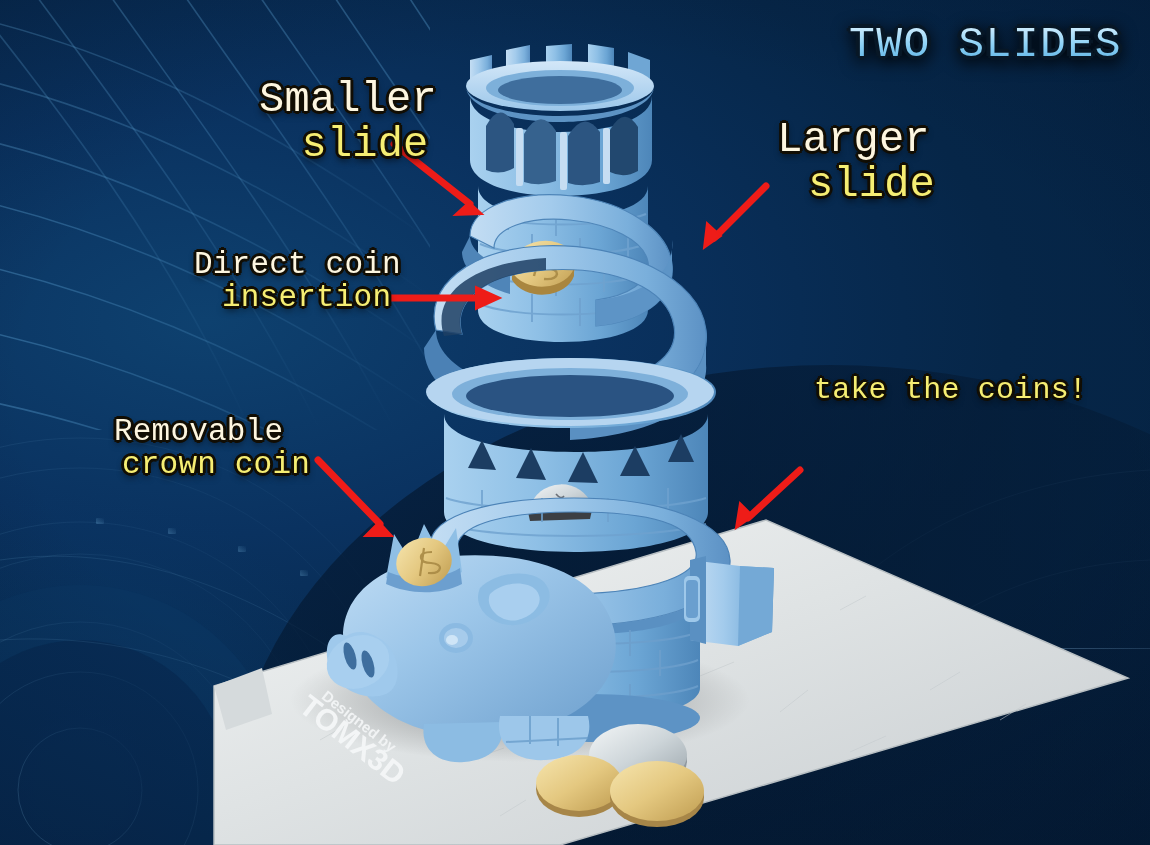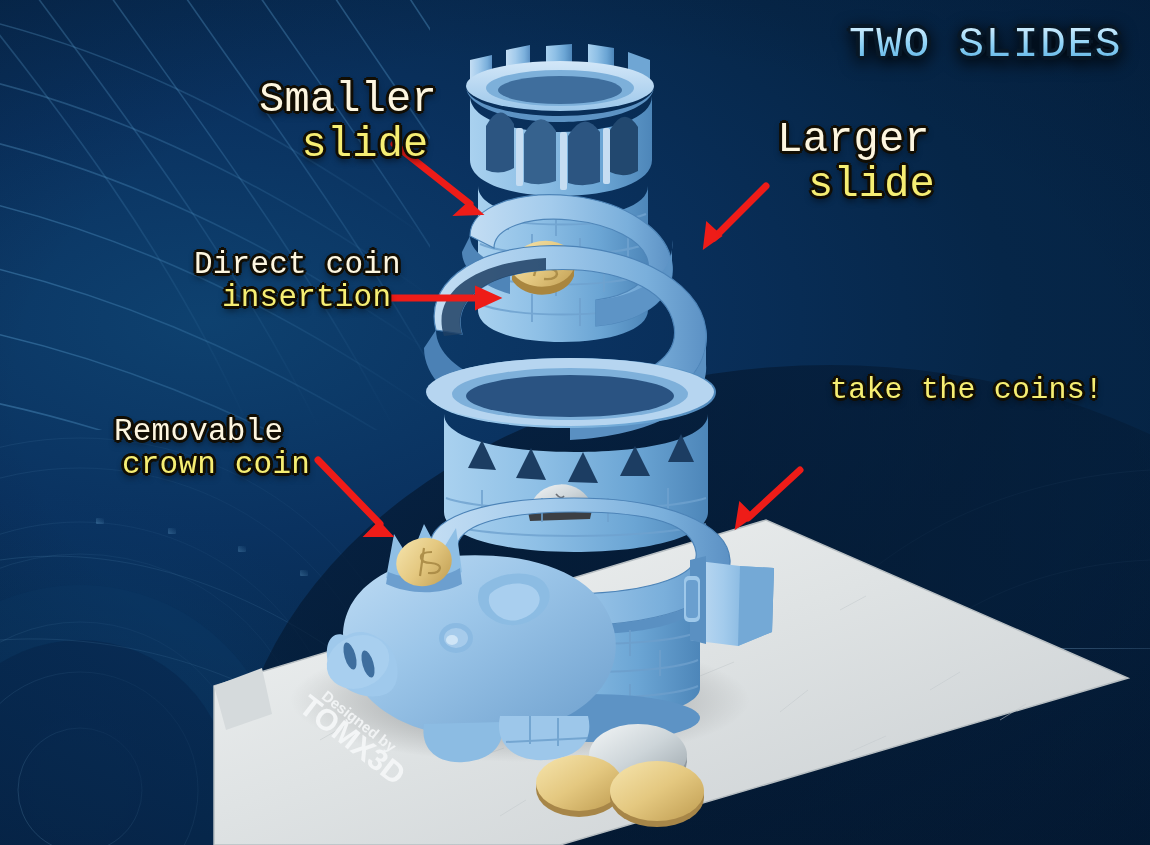--- a/index.html
+++ b/index.html
@@ -65,21 +65,21 @@
   }
   #lbl-smaller{ left:258px; top:78px;  font-size:42px; text-align:center; width:180px; }
   #lbl-smaller .l2{ margin-left:34px; }
   #lbl-larger { left:772px; top:118px; font-size:42px;text-align:center; }
   #lbl-larger .l2{ margin-left:36px; }
   #lbl-direct { left:194px; top:248px; font-size:31px; }
   #lbl-direct .l2{ margin-left:28px; }
   #lbl-removable{ left:114px; top:415px; font-size:31px; }
   #lbl-removable .l2{ margin-left:8px; }
   #lbl-open   { left:766px; top:374px; font-size:30px; }
-  #lbl-open .l2{ margin-left:64px; }
+  #lbl-open .l2{ margin-left:48px; }
 </style>
 </head>
 <body>
 
 <div id="scene">
 
   <div class="bg-base"></div>
 
   <svg class="bg-svg" viewBox="0 0 1150 845">
     <defs>

